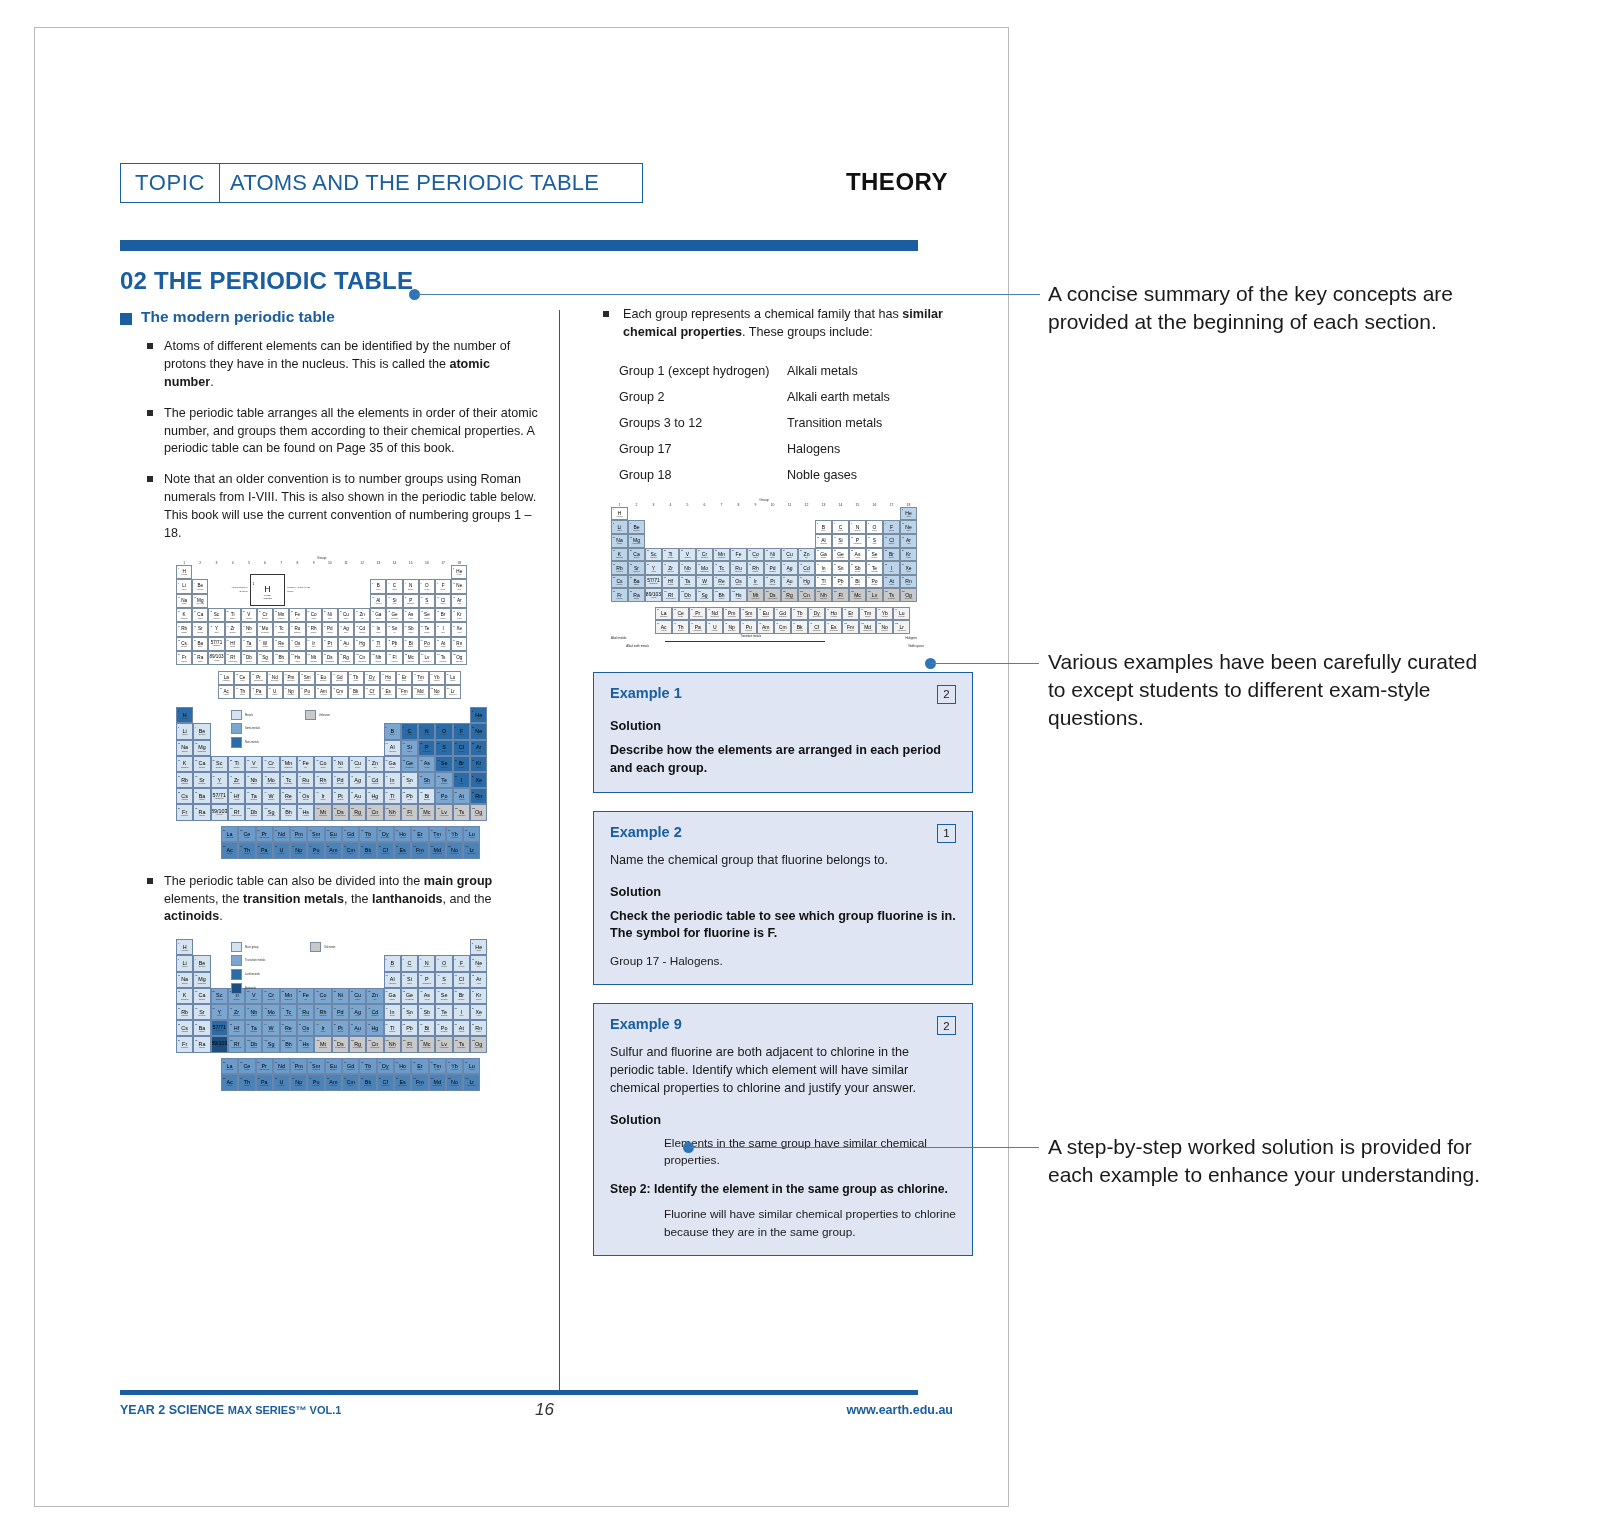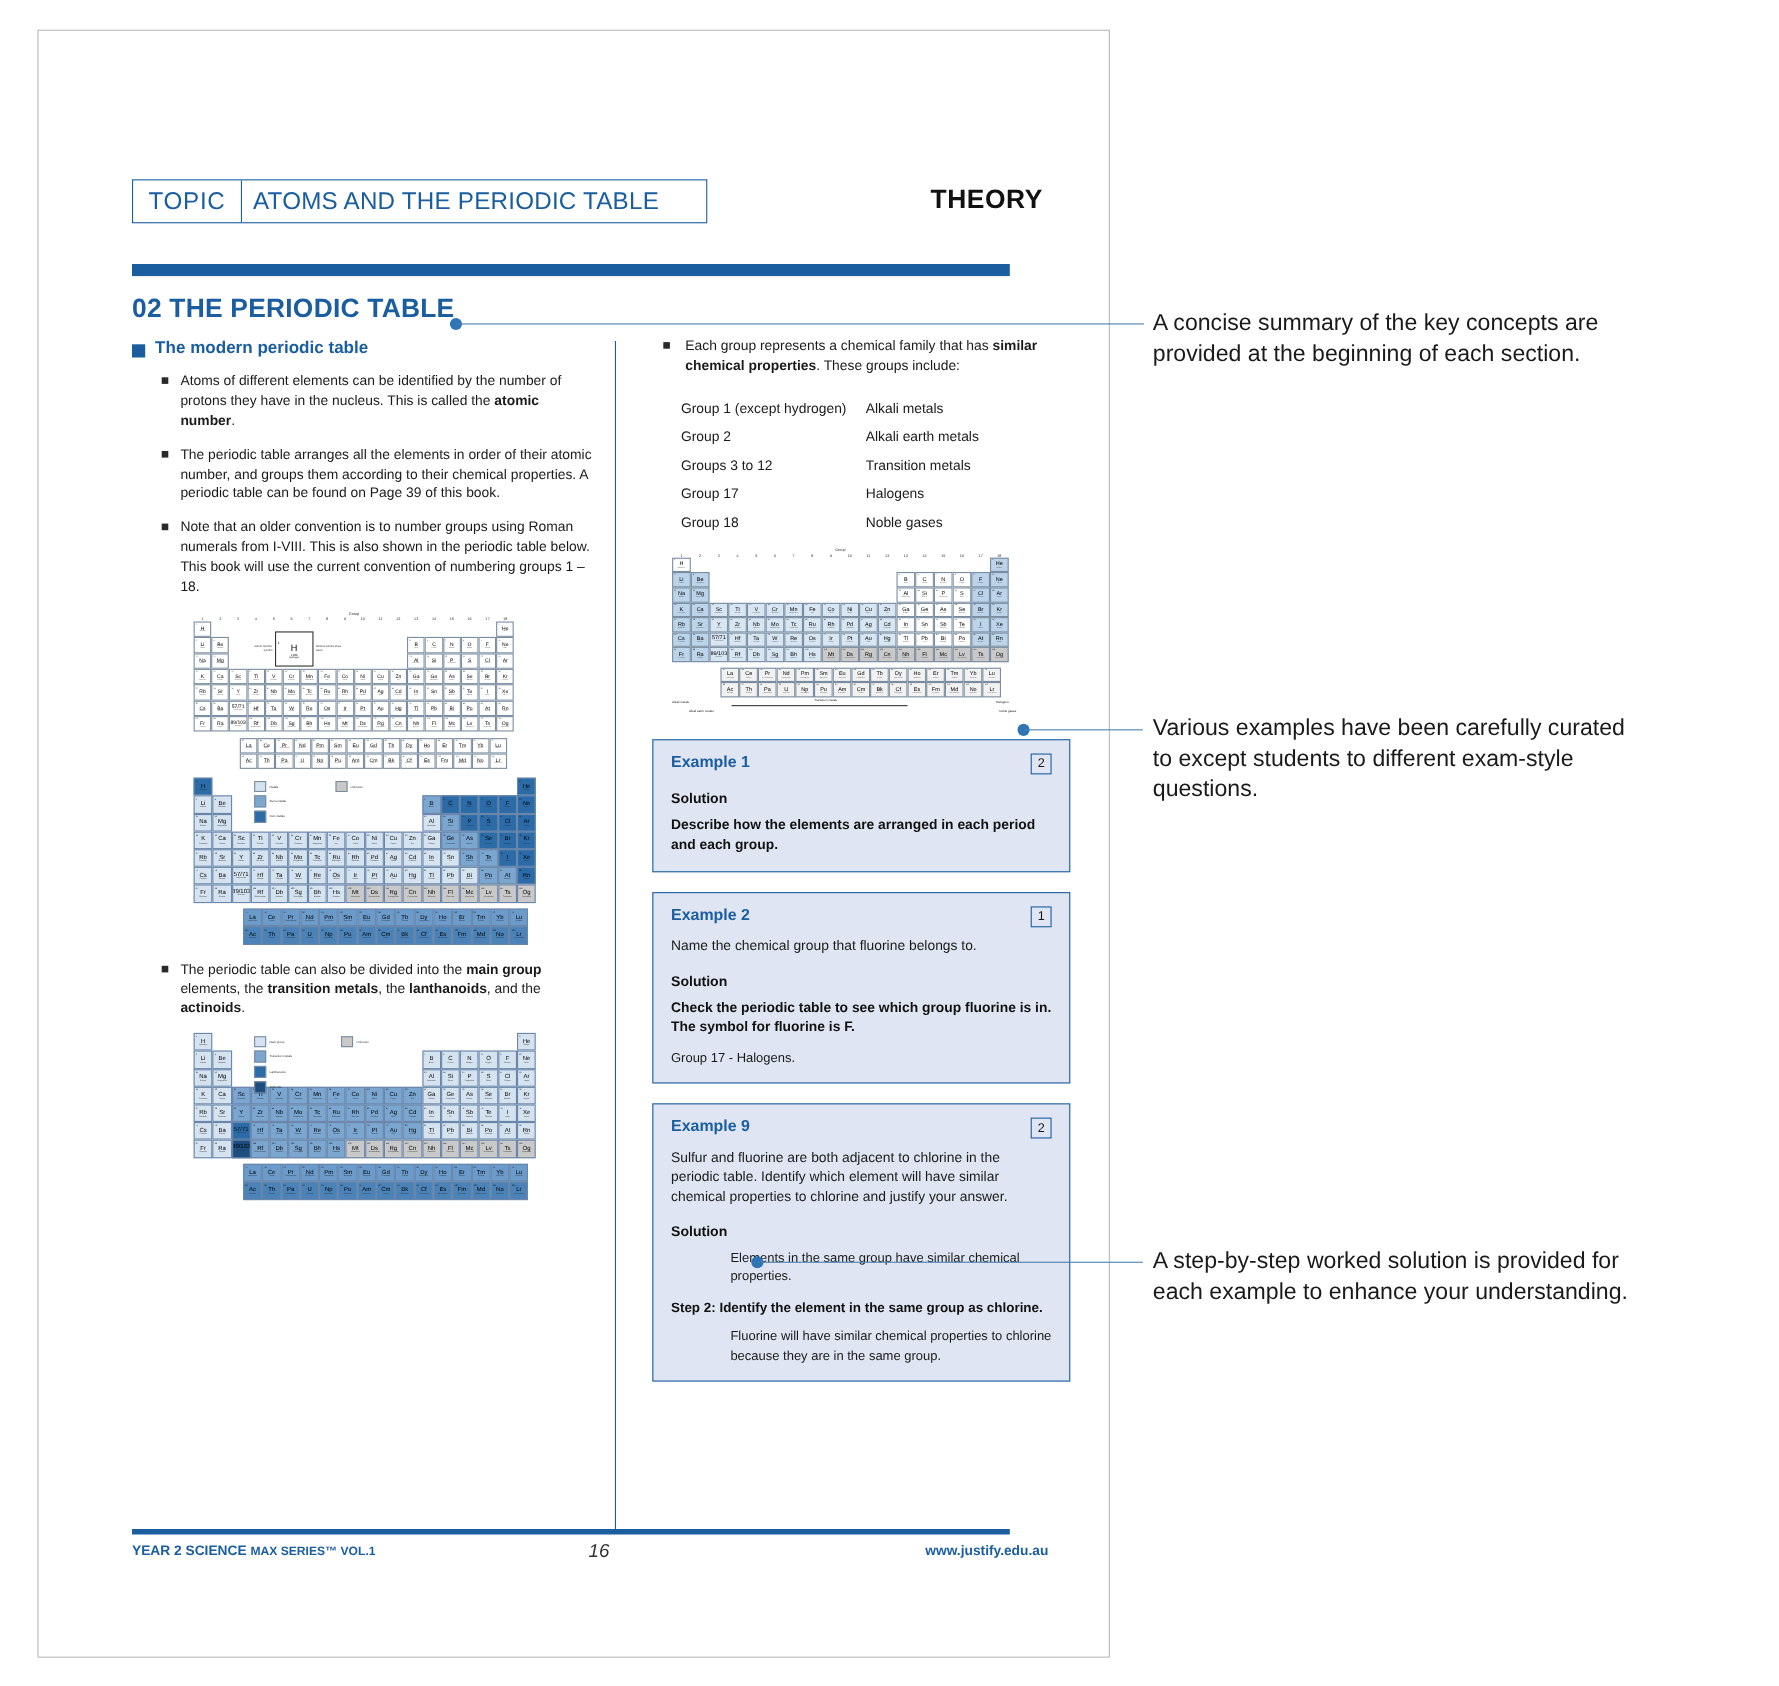--- a/index.html
+++ b/index.html
@@ -140,21 +140,21 @@
 
   <div id="col-divider"></div>
 
   <div id="left-col">
     <div class="h3row">
       <div class="h3sq"></div>
       <div class="h3">The modern periodic table</div>
     </div>
     <ul class="bul" id="left-bullets">
         <li>Atoms of different elements can be identified by the number of protons they have in the nucleus. This is called the <b>atomic number</b>.</li>
-        <li>The periodic table arranges all the elements in order of their atomic number, and groups them according to their chemical properties. A periodic table can be found on Page 39 of this book.</li>
+        <li>The periodic table arranges all the elements in order of their atomic number, and groups them according to their chemical properties. A periodic table can be found on Page 35 of this book.</li>
         <li>Note that an older convention is to number groups using Roman numerals from I-VIII. This is also shown in the periodic table below. This book will use the current convention of numbering groups 1 – 18.</li>
       </ul>
 
     <div id="pt1-host" style="margin:6px 0 0 56px;">
         <div class="pt" style="position: relative; width: 291.6px;">
           <div class="grouphdr" style="text-align: center; margin-bottom: 1px;">Group</div>
           <div style="display: grid; grid-template-columns: repeat(18, 16.2px);">
             <div class="grouphdr">1</div>
             <div class="grouphdr">2</div>
             <div class="grouphdr">3</div>
@@ -2764,21 +2764,21 @@
         </div>
       </div>
   </div>
 
   <div id="footer-rule"></div>
   <div id="footer-left">
     <span>YEAR 2 SCIENCE</span>
     <span class="small">MAX SERIES™ VOL.1</span>
   </div>
   <div id="footer-page">16</div>
-  <a id="footer-right" href="#" style="text-decoration:none;">www.justify.edu.au</a>
+  <a id="footer-right" href="#" style="text-decoration:none;">www.earth.edu.au</a>
 </div>
 
 <div class="dot" style="left:409px; top:289px;"></div>
 <div class="leader" style="left:415px; top:294px; width:625px;"></div>
 <div class="callout" style="left:1048px; top:280px;">A concise summary of the key concepts are provided at the beginning of each section.</div>
 
 <div class="dot" style="left:925px; top:658px;"></div>
 <div class="leader" style="left:931px; top:663px; width:108px;"></div>
 <div class="callout" style="left:1048px; top:648px;">Various examples have been carefully curated to except students to different exam-style questions.</div>
 

